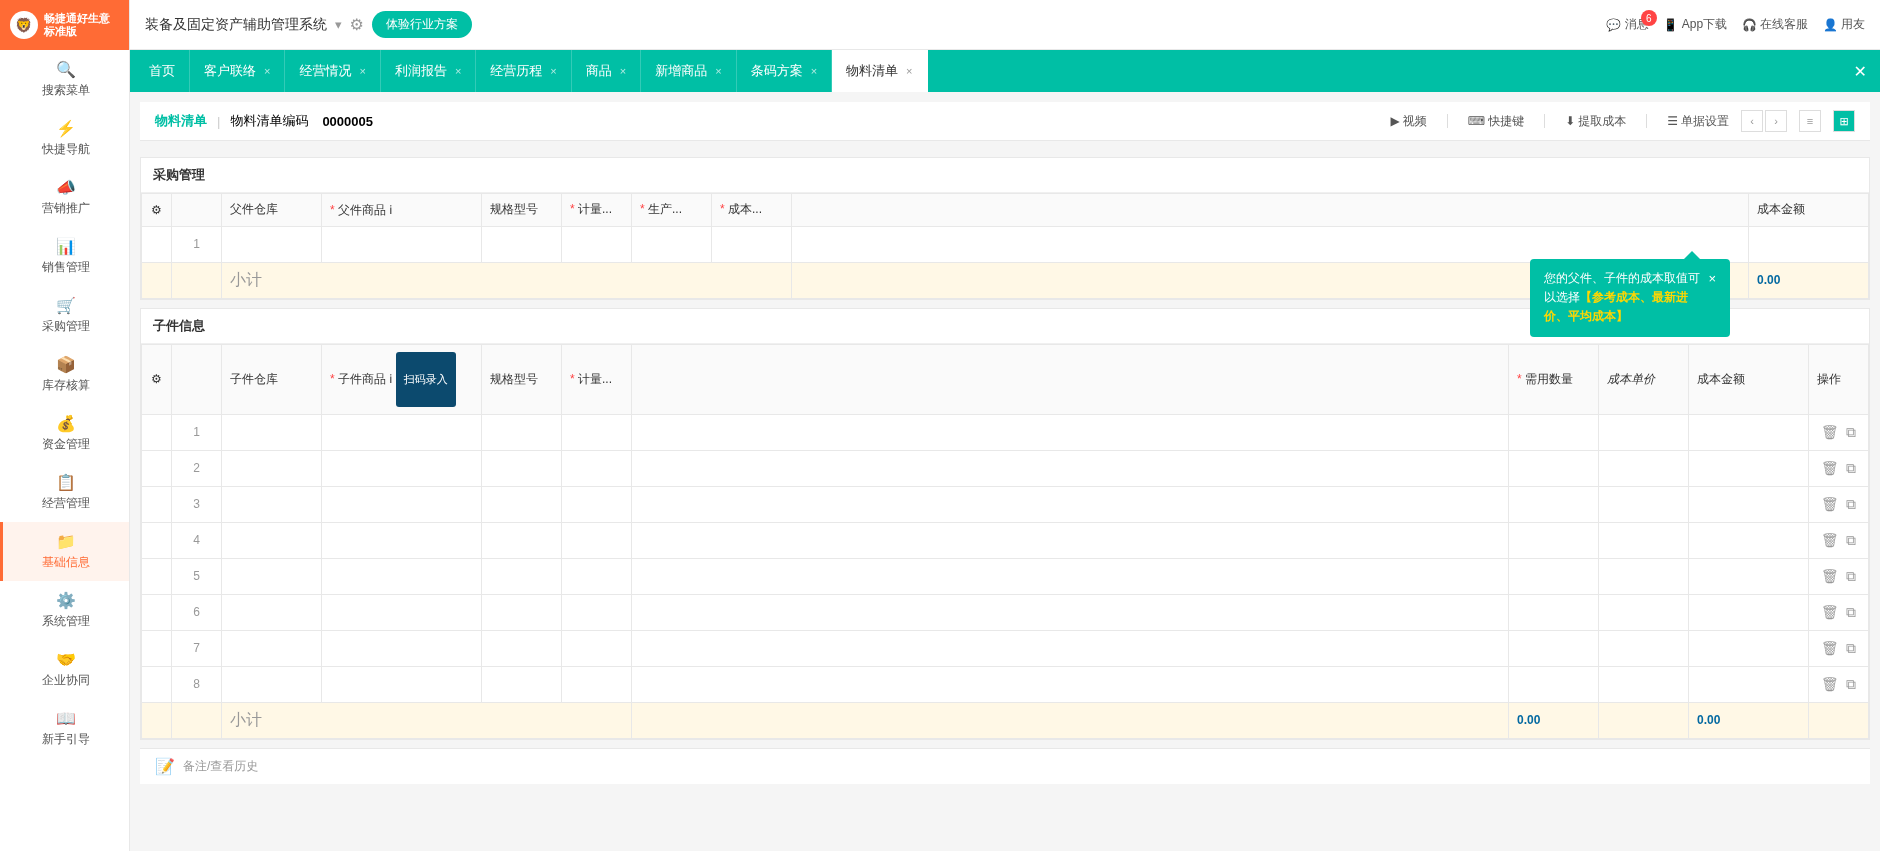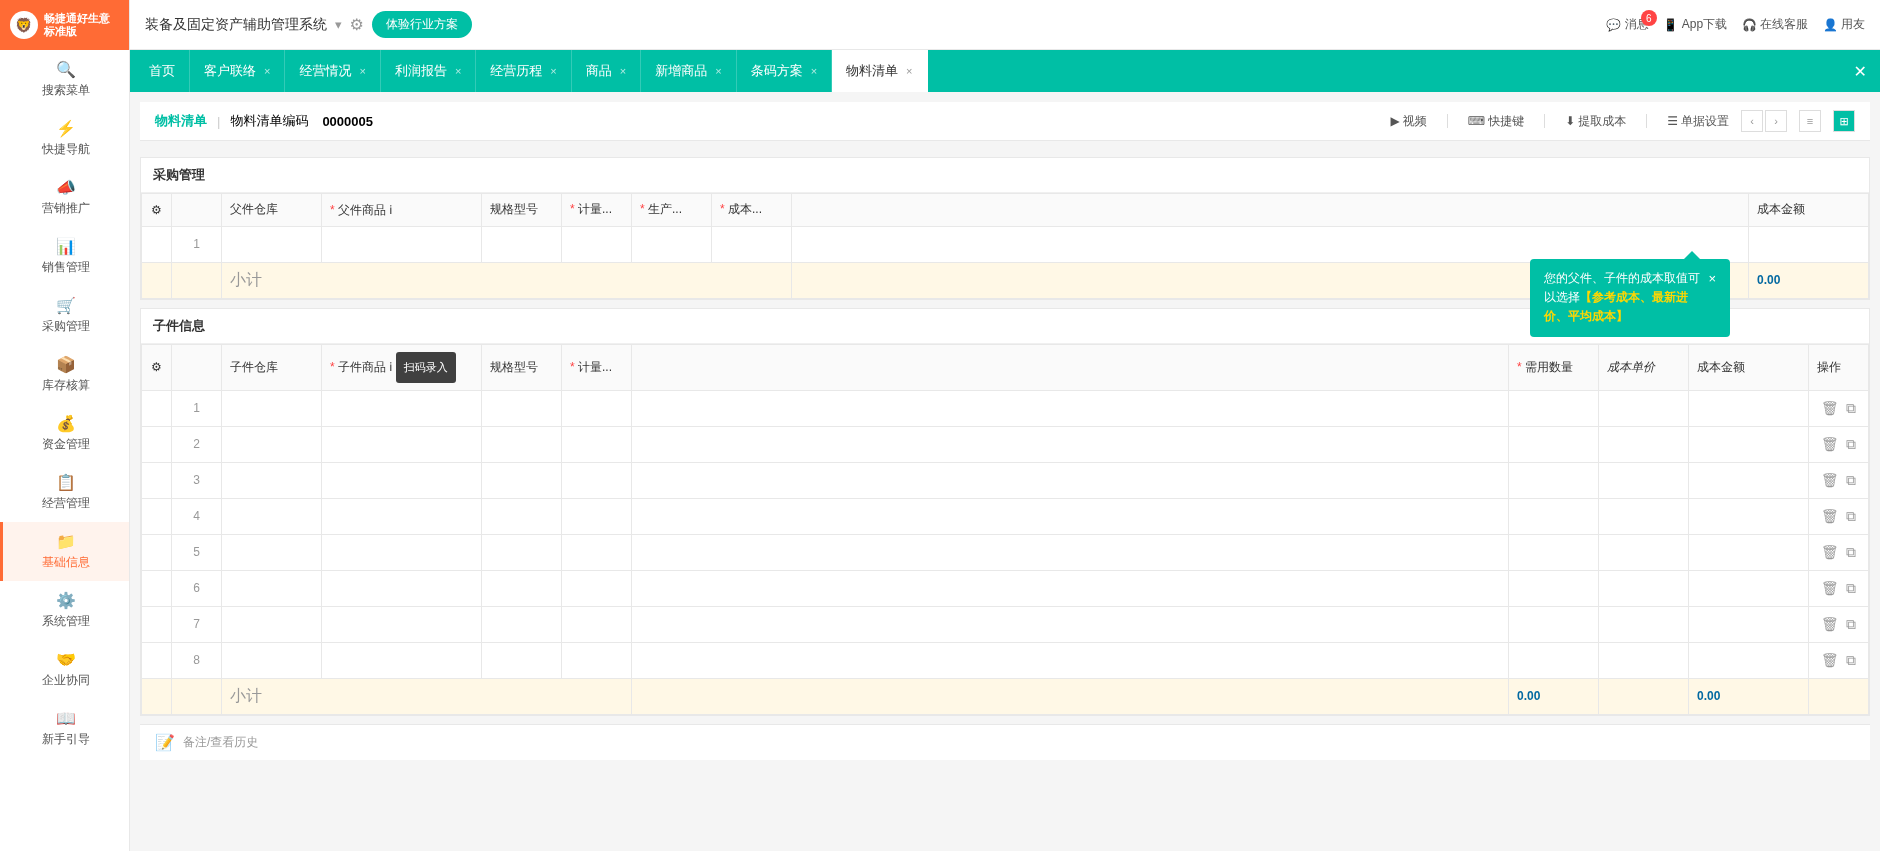--- a/index.html
+++ b/index.html
@@ -266,25 +266,25 @@
     .subtotal-label {
       color: #999;
       font-size: 16px;
     }
     .subtotal-value {
       color: #0369a1;
       font-weight: bold;
     }
 
     .scan-btn {
-      background: #404040;
+      background: #0c4a6e;
       color: #fff;
       border: none;
       border-radius: 3px;
-      padding: 8px 8px;
+      padding: 20px 8px;
       font-size: 11px;
       cursor: pointer;
     }
 
     .action-icon {
       color: #999;
       cursor: pointer;
       font-size: 14px;
       margin: 0 2px;
     }

